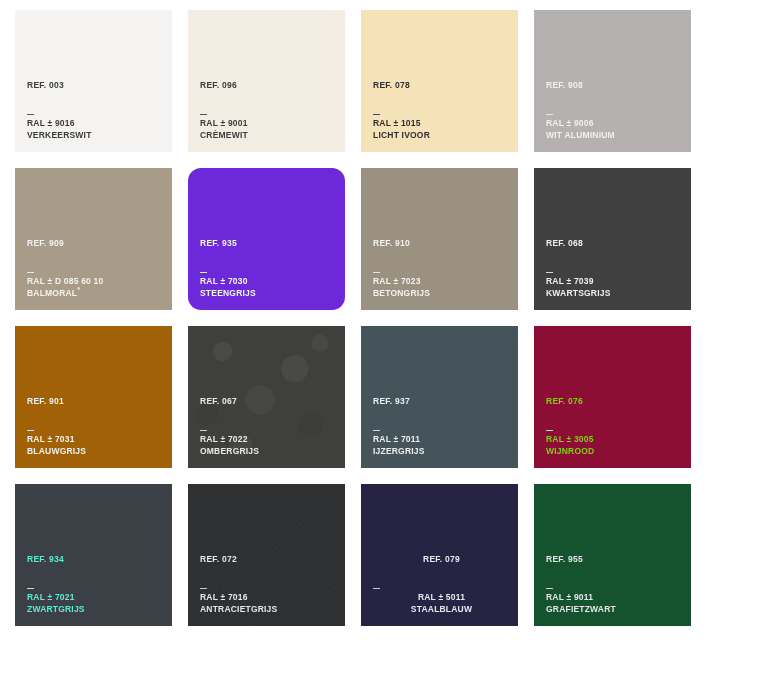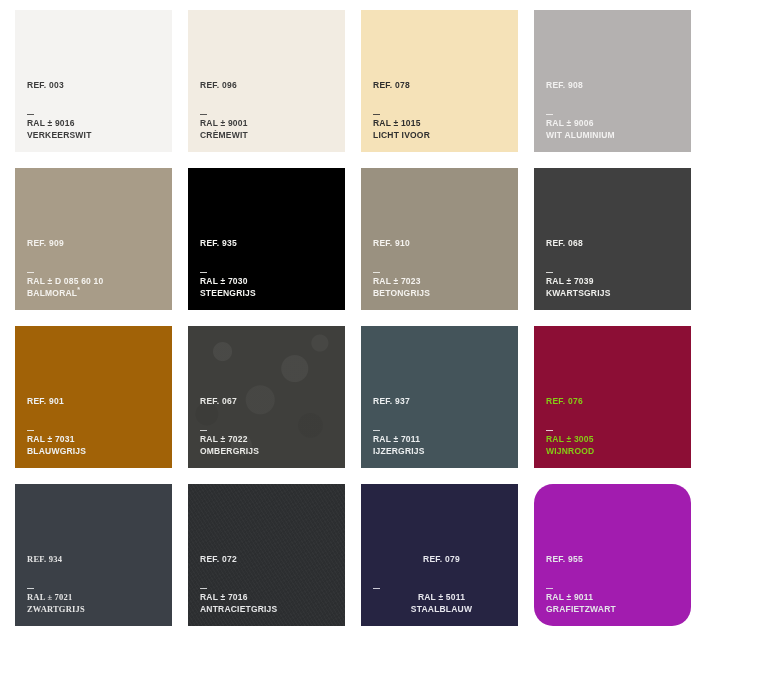--- a/index.html
+++ b/index.html
@@ -161,21 +161,21 @@
         </div>
       </div>
       <div class="swatch" style="background: rgb(168, 156, 136);">
         <div class="swatch-text" style="color: rgb(244, 242, 238);">
           <div class="swatch-ref">REF. 909</div>
           <span class="swatch-rule" style="background: rgb(244, 242, 238);"></span>
           <div class="swatch-ral">RAL ± D 085 60 10</div>
           <div class="swatch-name"><span>BALMORAL</span><span class="name-mark">*</span></div>
         </div>
       </div>
-      <div class="swatch" style="background: #000000;">
+      <div class="swatch" style="background: #6d28d9; border-radius: 13px;">
         <div class="swatch-text" style="color: rgb(244, 244, 241);">
           <div class="swatch-ref">REF. 935</div>
           <span class="swatch-rule" style="background: rgb(244, 244, 241);"></span>
           <div class="swatch-ral">RAL ± 7030</div>
           <div class="swatch-name"><span>STEENGRIJS</span></div>
         </div>
       </div>
       <div class="swatch" style="background: rgb(154, 145, 128);">
         <div class="swatch-text" style="color: rgb(245, 243, 239);">
           <div class="swatch-ref">REF. 910</div>
@@ -218,21 +218,21 @@
       </div>
       <div class="swatch" style="background: rgb(140, 14, 53);">
         <div class="swatch-text" style="color: #84cc16;">
           <div class="swatch-ref">REF. 076</div>
           <span class="swatch-rule" style="background: rgb(242, 230, 234);"></span>
           <div class="swatch-ral">RAL ± 3005</div>
           <div class="swatch-name"><span>WIJNROOD</span></div>
         </div>
       </div>
       <div class="swatch" style="background: rgb(59, 64, 71);">
-        <div class="swatch-text" style="color: #e5e5e5; font-family: Liberation Serif, serif;">
+        <div class="swatch-text" style="color: #5eead4;">
           <div class="swatch-ref">REF. 934</div>
           <span class="swatch-rule" style="background: rgb(236, 238, 240);"></span>
           <div class="swatch-ral">RAL ± 7021</div>
           <div class="swatch-name"><span>ZWARTGRIJS</span></div>
         </div>
       </div>
       <div class="swatch texture-grain" style="background: rgb(45, 47, 49);">
         <div class="swatch-text" style="color: rgb(232, 233, 234);">
           <div class="swatch-ref">REF. 072</div>
           <span class="swatch-rule" style="background: rgb(232, 233, 234);"></span>
@@ -241,21 +241,21 @@
         </div>
       </div>
       <div class="swatch" style="background: rgb(38, 36, 66);">
         <div class="swatch-text" style="color: rgb(231, 231, 238); text-align: center;">
           <div class="swatch-ref">REF. 079</div>
           <span class="swatch-rule" style="background: rgb(231, 231, 238);"></span>
           <div class="swatch-ral">RAL ± 5011</div>
           <div class="swatch-name"><span>STAALBLAUW</span></div>
         </div>
       </div>
-      <div class="swatch" style="background: #a21caf; border-radius: 19px;">
+      <div class="swatch" style="background: #14532d;">
         <div class="swatch-text" style="color: rgb(228, 229, 233);">
           <div class="swatch-ref">REF. 955</div>
           <span class="swatch-rule" style="background: rgb(228, 229, 233);"></span>
           <div class="swatch-ral">RAL ± 9011</div>
           <div class="swatch-name"><span>GRAFIETZWART</span></div>
         </div>
       </div>
     </div>
 
 

